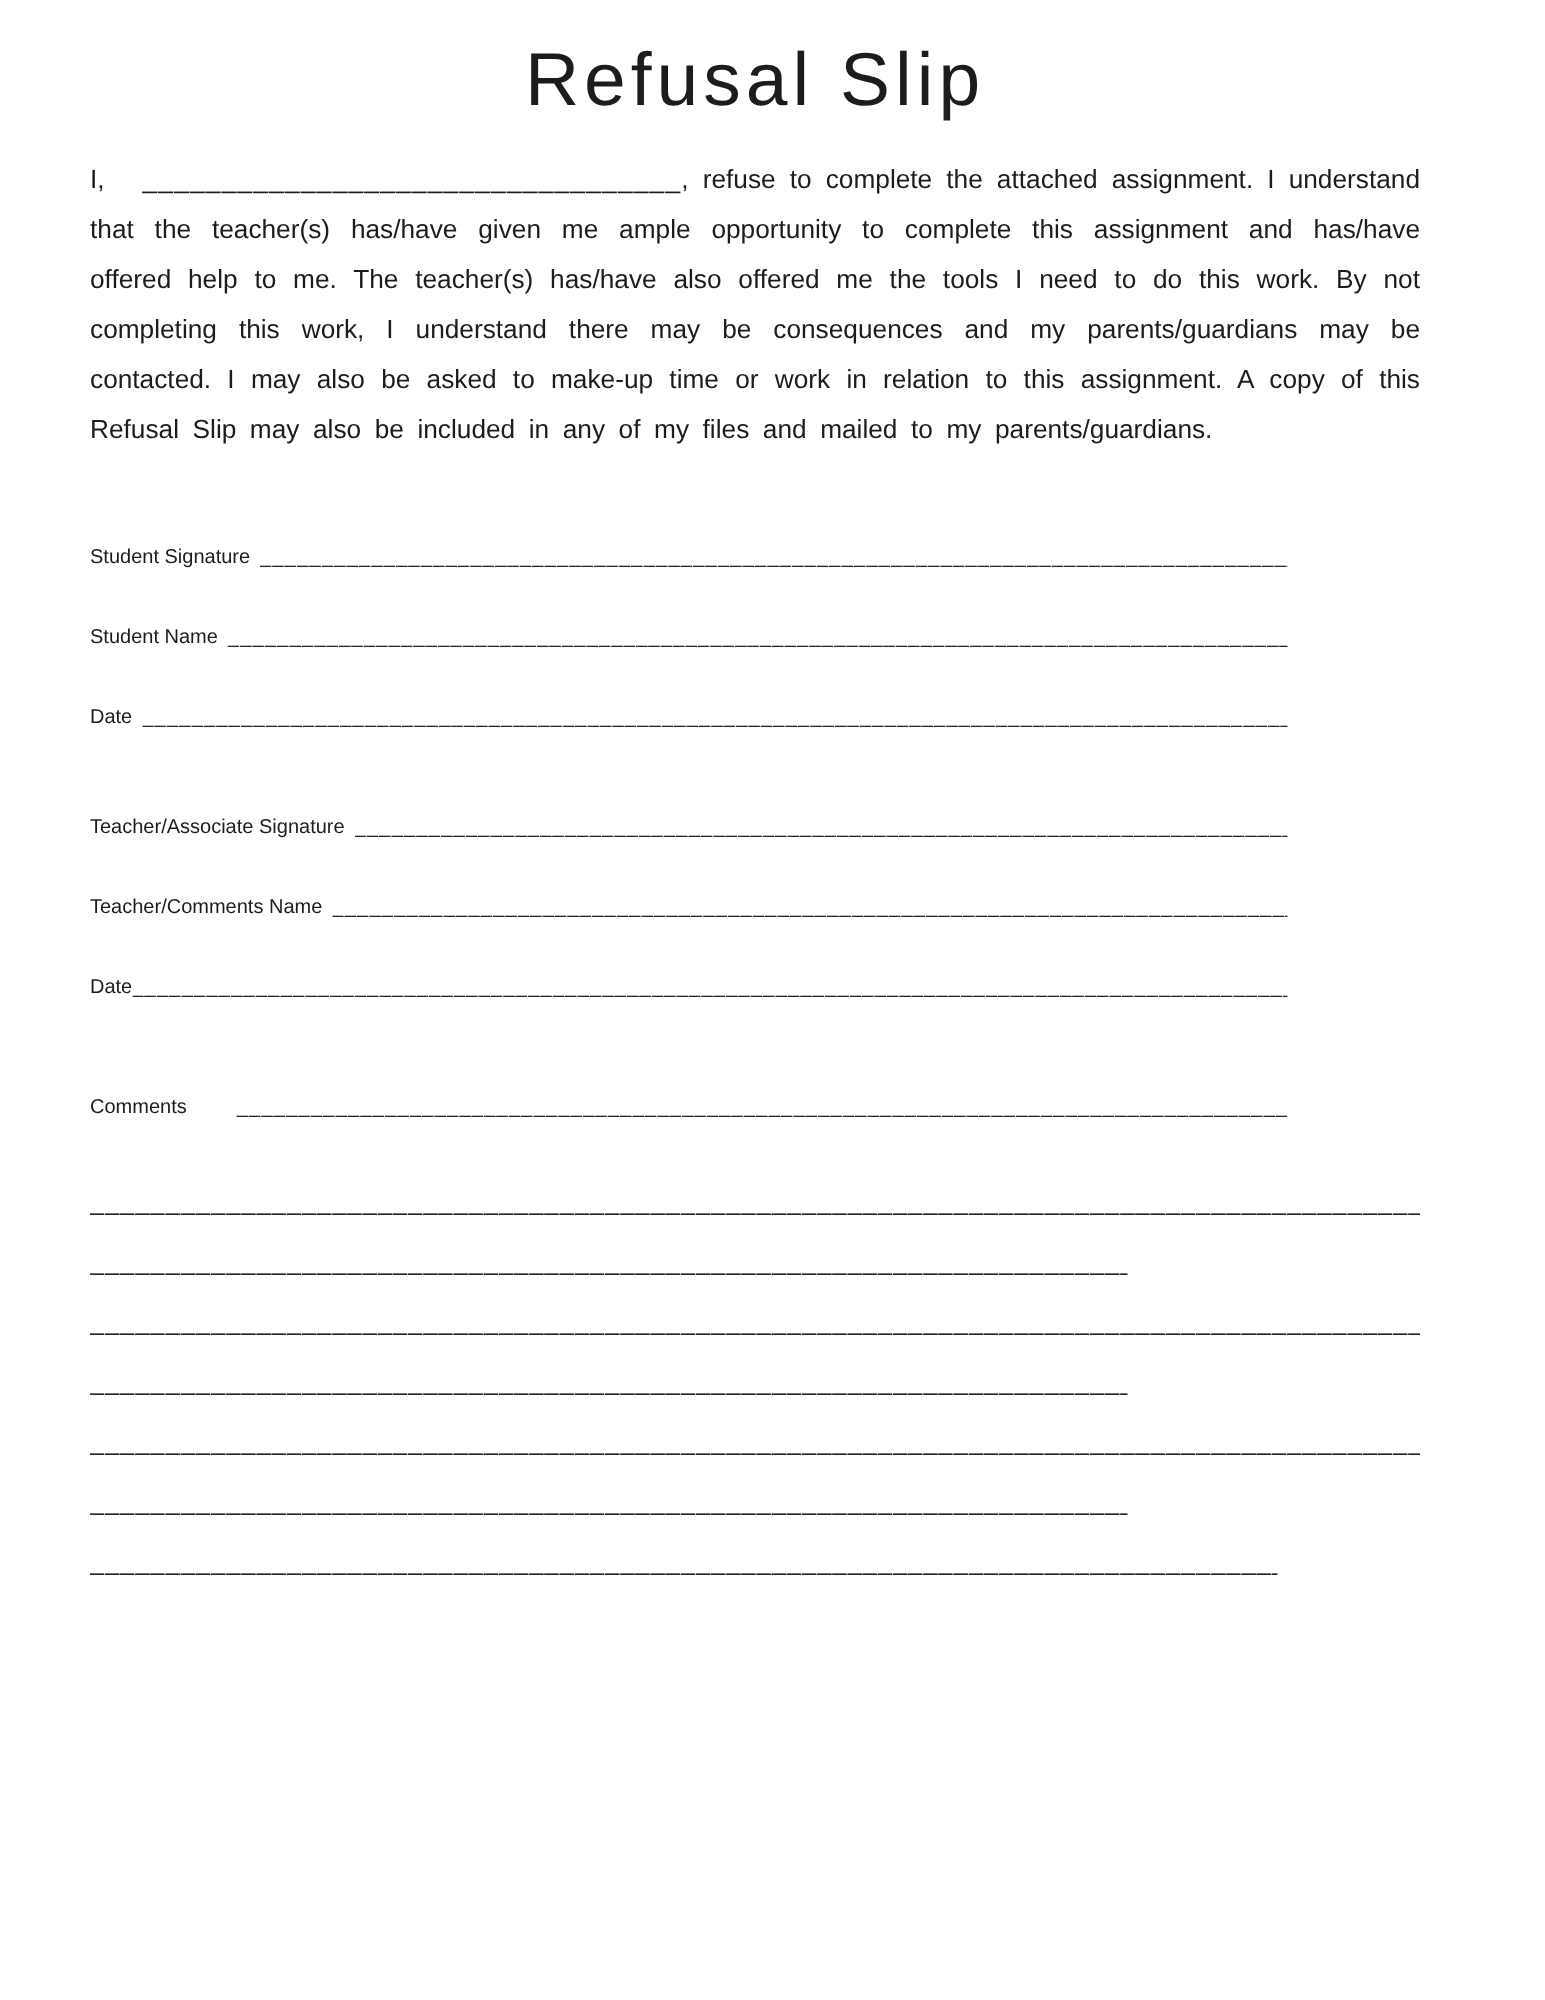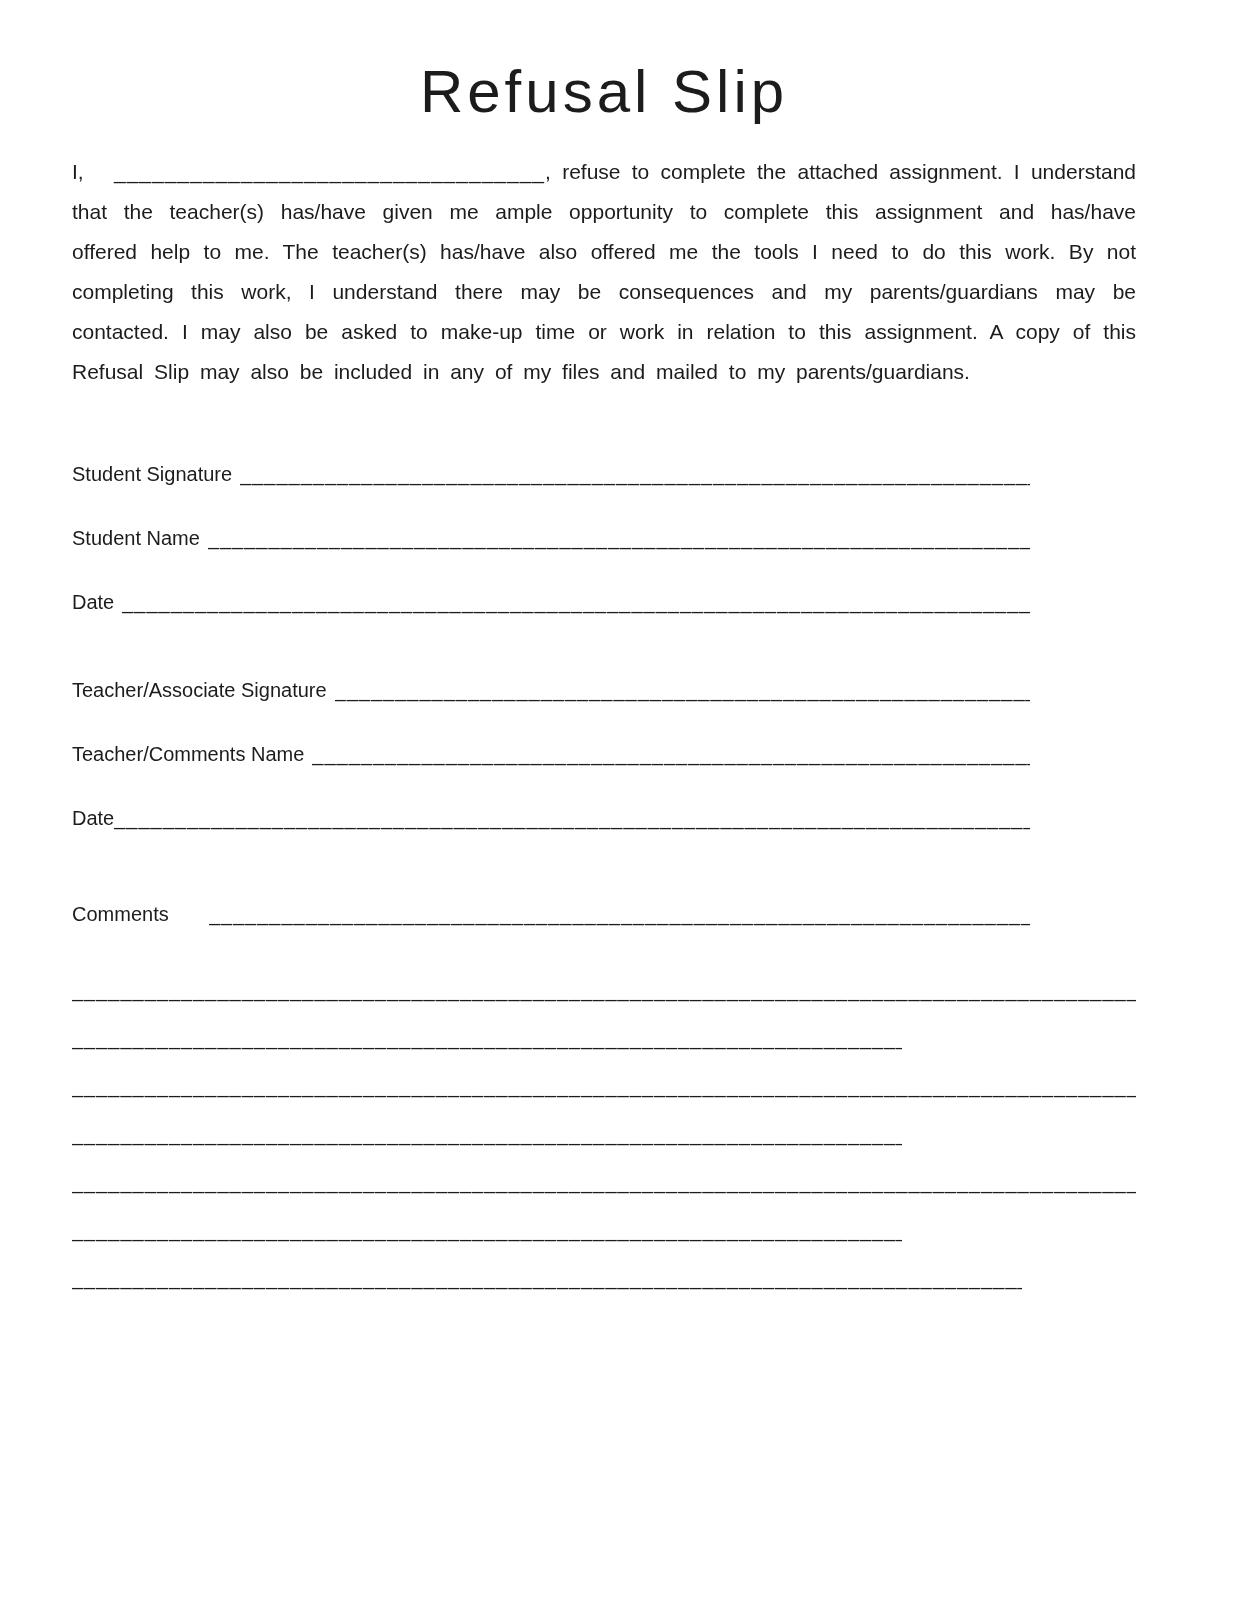--- a/index.html
+++ b/index.html
@@ -7,21 +7,21 @@
   body {
     width: 1236px;
     height: 1600px;
     font-family: "Liberation Sans", sans-serif;
     color: #1c1c1c;
     overflow: hidden;
   }
   .page {
     width: 1236px;
     height: 1600px;
-    padding: 56px 100px 0 72px;
+    padding: 28px 100px 0 72px;
   }
   .title {
     text-align: center;
     font-size: 60px;
     font-weight: 400;
     letter-spacing: 4px;
     line-height: 1.2;
     margin-bottom: 24px;
     font-family: "Liberation Sans", sans-serif;
   }
@@ -35,21 +35,21 @@
   .inline-blank {
     letter-spacing: 1px;
     word-spacing: 0;
     white-space: nowrap;
     margin-left: 19px;
   }
   .field-row {
     display: flex;
     align-items: center;
     width: 958px;
-    font-size: 20px;
+    font-size: 16px;
     line-height: 24px;
     margin-bottom: 40px;
     white-space: nowrap;
   }
   .field-row .label {
     flex: 0 0 auto;
     margin-right: 8px;
   }
   .field-row.no-space .label { margin-right: 0; }
   .field-row .blank {

